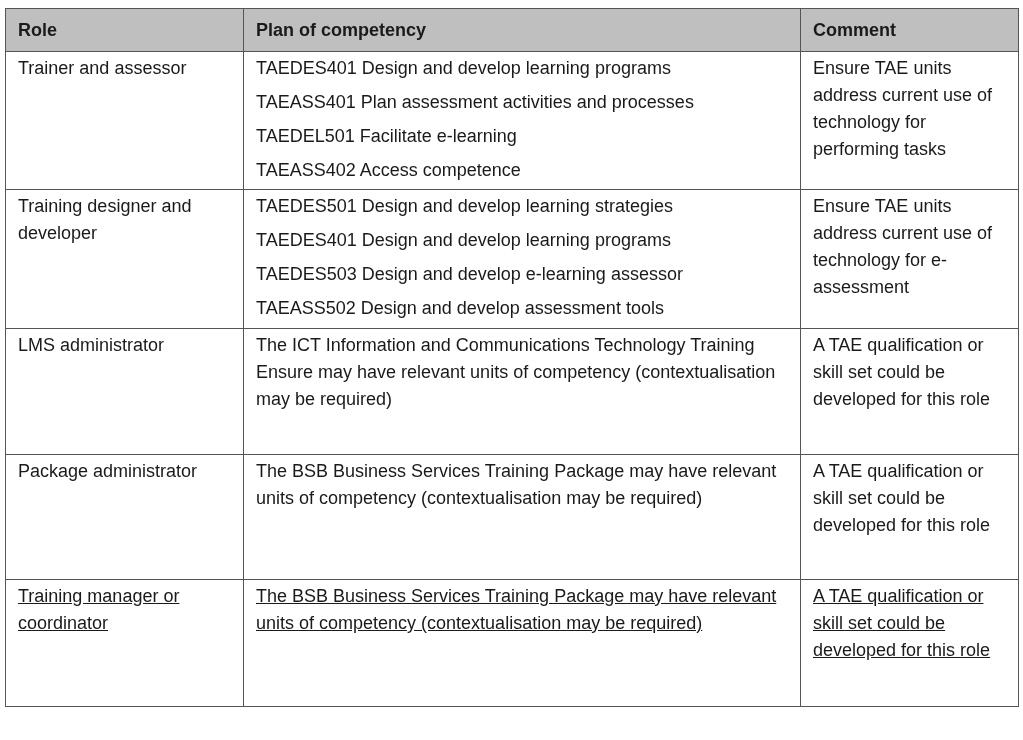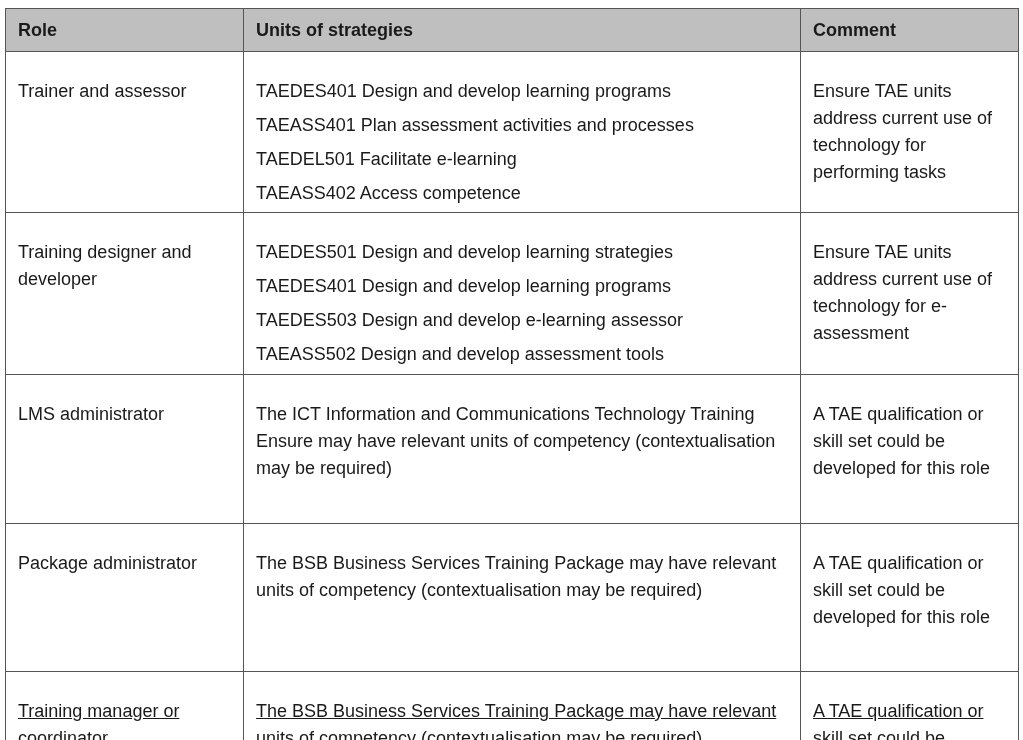--- a/index.html
+++ b/index.html
@@ -16,21 +16,21 @@
     table.comp th, table.comp td {
       border: 1.5px solid #555555;
       vertical-align: top; text-align: left;
       padding: 0 10px 0 12px;
       line-height: 27px;
     }
     table.comp thead th {
       background: #bfbfbf; font-weight: bold; height: 42px;
       vertical-align: middle; padding-top: 0; padding-bottom: 0;
     }
-    table.comp td { padding-top: 26px; }
+    table.comp td { padding-top: 3px; }
     tr.r1 td { height: 134px; }
     tr.r2 td { height: 135px; }
     tr.r3 td { height: 122px; }
     tr.r4 td { height: 121px; }
     tr.r5 td { height: 123px; text-decoration: underline; }
     .unit { display: block; line-height: 34px; margin-top: -4px; }
     .unit + .unit { margin-top: 0; }
     .cell-text { display: block; }
   </style>
 </head>
@@ -38,21 +38,21 @@
 
 <table class="comp">
   <colgroup>
       <col class="c1">
       <col class="c2">
       <col class="c3">
     </colgroup>
   <thead>
     <tr>
       <th>Role</th>
-      <th>Units of strategies</th>
+      <th>Plan of competency</th>
       <th>Comment</th>
     </tr>
   </thead>
   <tbody>
     <tr class="r1">
       <td>
           <span class="cell-text">Trainer and assessor</span>
         </td>
       <td>
         <span class="unit">TAEDES401 Design and develop learning programs</span>

